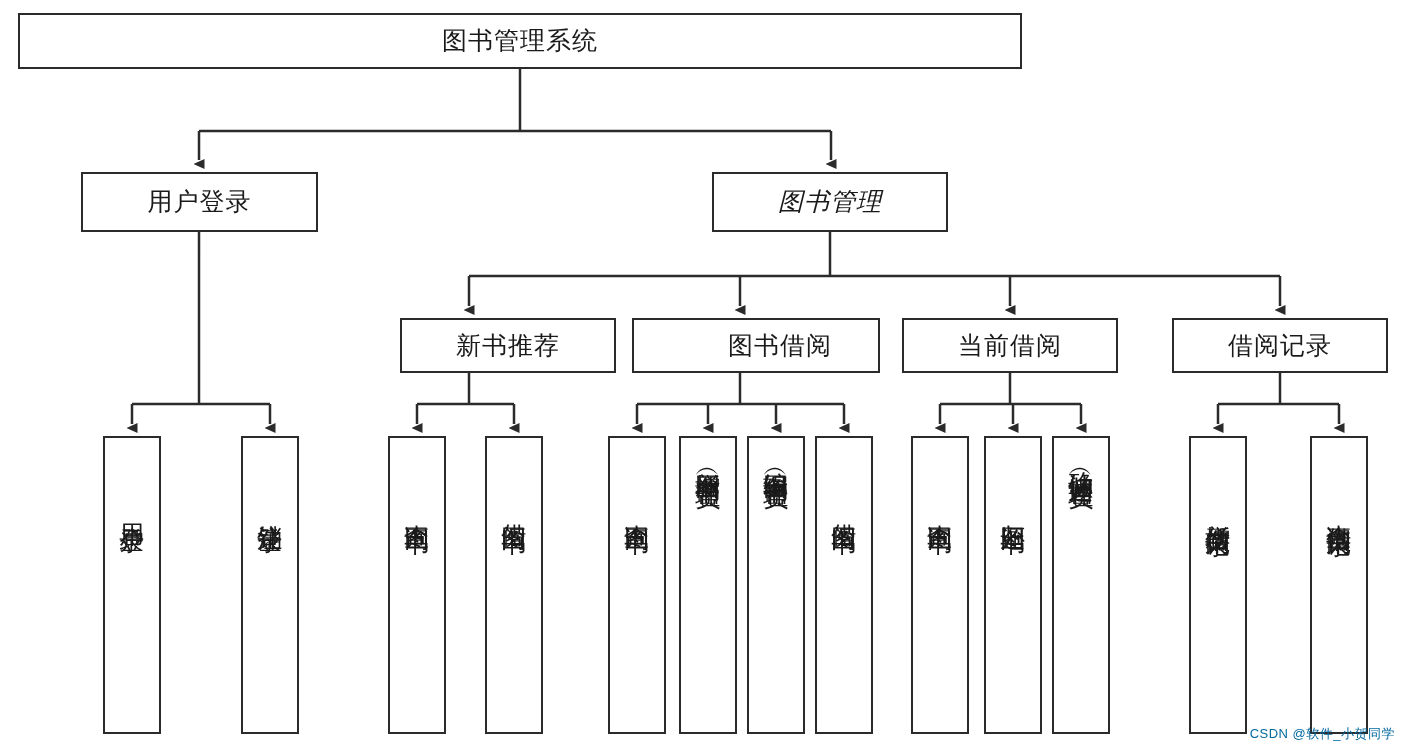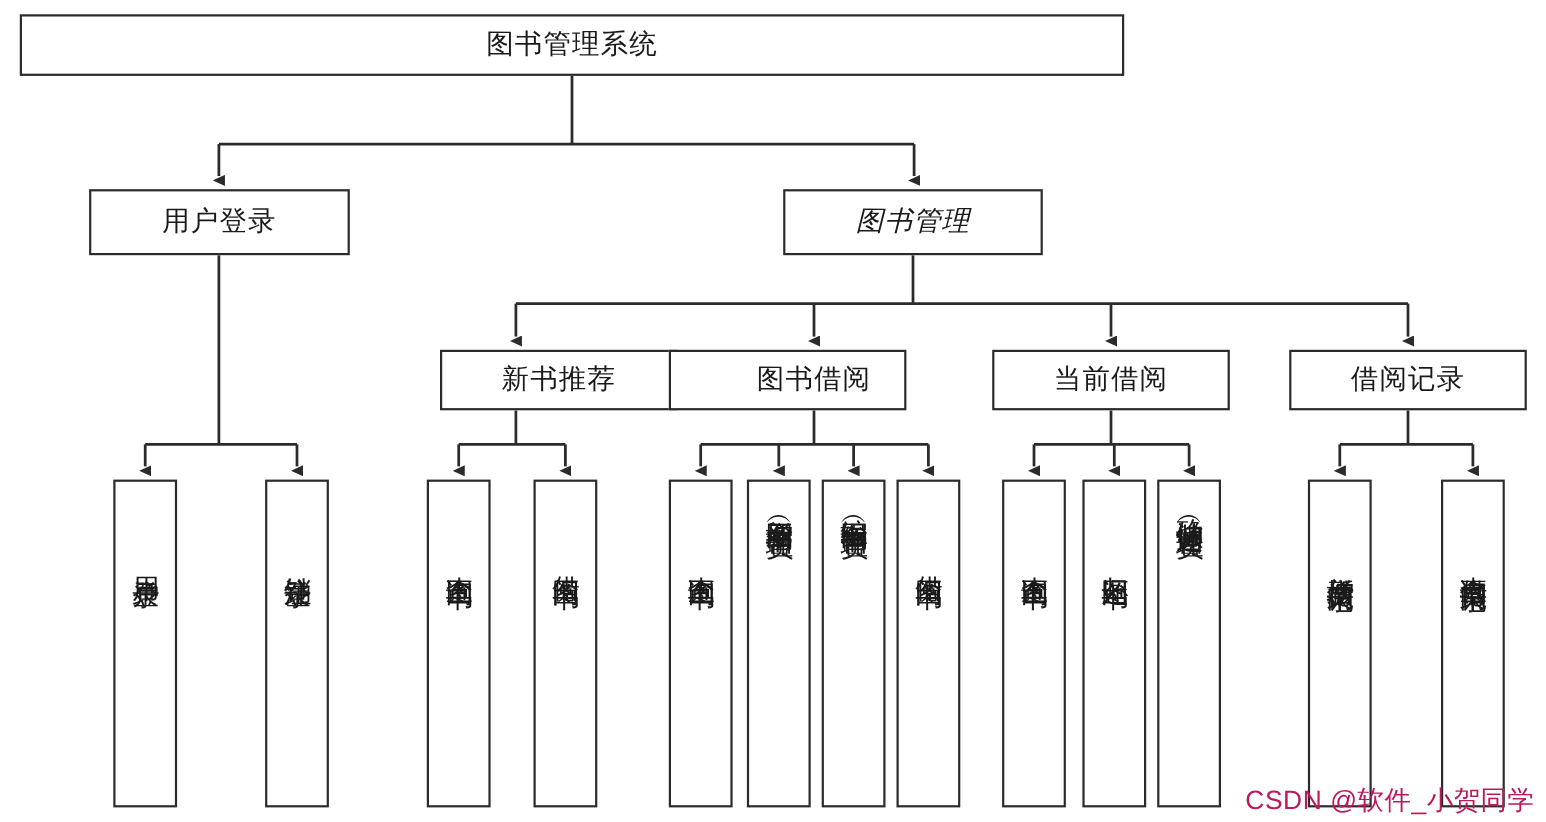--- a/index.html
+++ b/index.html
@@ -55,22 +55,22 @@
     white-space: nowrap;
     color: #1a1a1a;
   }
   .node.leaf-mid .vtext {
     padding-top: 52px;
   }
   .watermark {
     position: absolute;
     right: 10px;
     bottom: 4px;
-    font-size: 24px;
-    color: #be185d;
+    font-size: 13px;
+    color: #0369a1;
     white-space: nowrap;
     letter-spacing: 0.5px;
   }
 </style>
 </head>
 <body>
 
 <div id="diagram-root">
 
   <svg class="connectors" viewBox="0 0 1405 747" xmlns="http://www.w3.org/2000/svg">
@@ -130,21 +130,21 @@
   <div class="node horiz" style="left:81px; top:172px; width:237px; height:60px;">
     <span>用户登录</span>
   </div>
   <div class="node horiz" style="left:712px; top:172px; width:236px; height:60px;font-style:italic;">
     <span>图书管理</span>
   </div>
 
   <div class="node horiz" style="left:361px; top:318px; width:216px; height:55px;margin-left:39px;">
     <span>新书推荐</span>
   </div>
-  <div class="node horiz" style="left:608px; top:318px; width:216px; height:55px;padding-left:48px;">
+  <div class="node horiz" style="left:632px; top:318px; width:248px; height:55px;padding-left:48px;">
     <span>图书借阅</span>
   </div>
   <div class="node horiz" style="left:1172px; top:318px; width:216px; height:55px;">
     <span>借阅记录</span>
   </div>
   <div class="node horiz" style="left:902px; top:318px; width:216px; height:55px;">
     <span>当前借阅</span>
   </div>
 
   <div class="node vert leaf-mid" style="left:103px; top:436px; width:58px; height:298px;">

